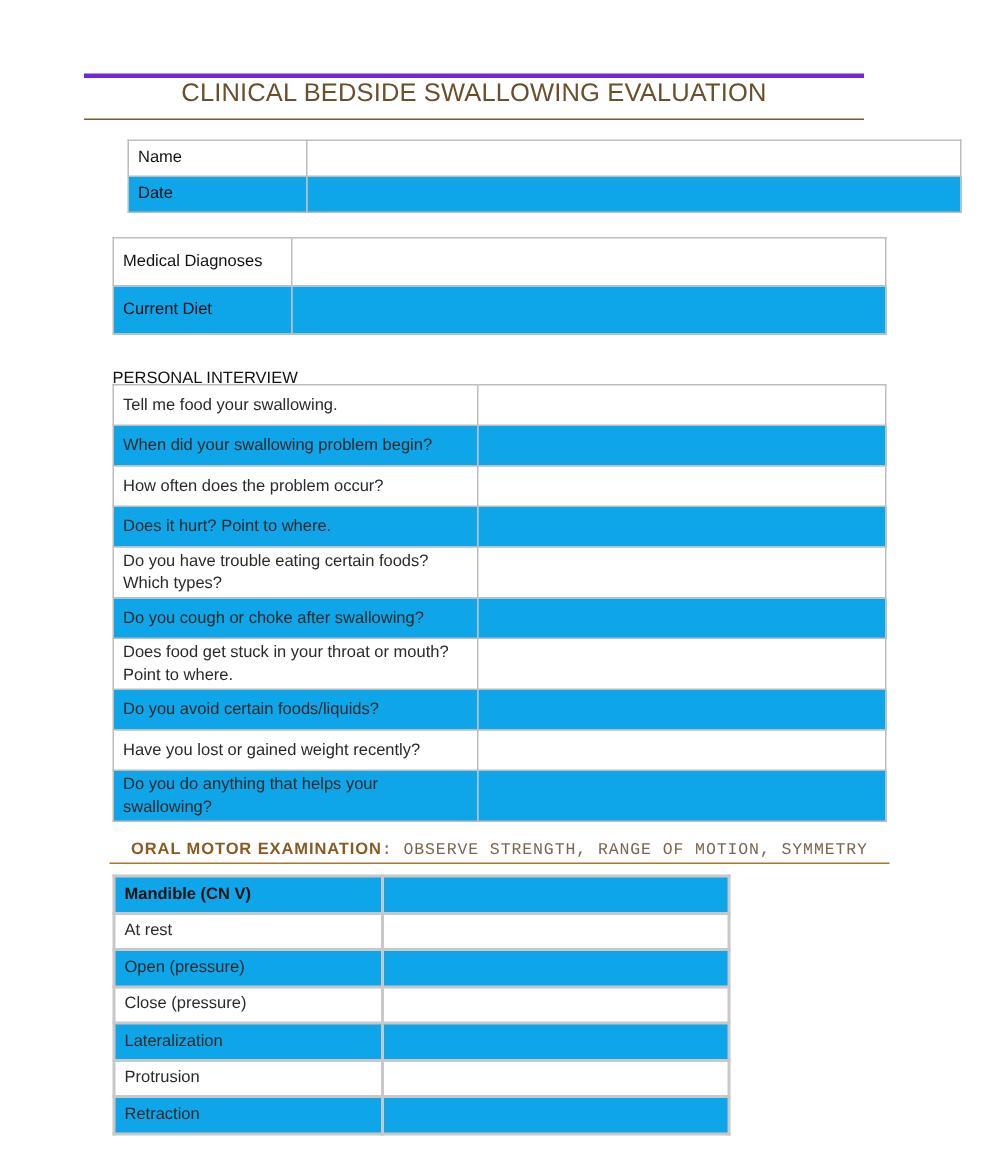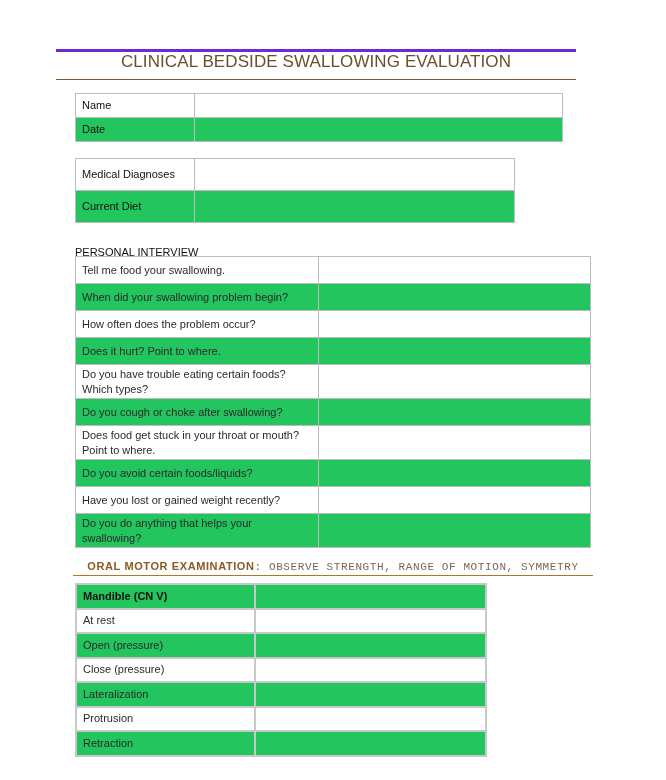--- a/index.html
+++ b/index.html
@@ -6,27 +6,27 @@
     body { width: 666px; height: 780px; position: relative; overflow: hidden;
            font-family: "Liberation Sans", sans-serif; color: #262626; }
     .title-block { position: absolute; left: 56px; top: 49px; width: 520px; height: 27px;
                    border-top: 3px solid #6d28d9; border-bottom: 1px solid #7a5a2e;
                    display: flex; align-items: flex-start; justify-content: center; }
     .title { font-size: 17px; color: #6b4f2c; letter-spacing: 0.1px; }
     table { position: absolute; border-collapse: collapse; table-layout: fixed; }
     td { border: 1px solid #bdbdbd; font-size: 11px; padding: 0 6px; vertical-align: middle;
          line-height: 15px; color: #2a2a2a; }
     tr.white td { background: #ffffff; }
-    tr.gray td { background: #22c55e; }
+    tr.gray td { background: #0ea5e9; }
     td.val { padding: 0; }
     td.bold { font-weight: normal; color: #111; }
-    .t1 { left: 75px; top: 93px; width: 488px; }
+    .t1 { left: 85px; top: 93px; width: 556px; }
     .t1 col.l { width: 119px; }
     .t1 tr { height: 24px; }
-    .t2 { left: 75px; top: 158px; width: 440px; }
+    .t2 { left: 75px; top: 158px; width: 516px; }
     .t2 col.l { width: 119px; }
     .t2 tr { height: 32px; }
     .section-label { position: absolute; left: 75px; top: 246px; font-size: 11px; color: #111; }
     .t3 { left: 75px; top: 256px; width: 516px; }
     .t3 col.l { width: 243px; }
     .t3 tr.s { height: 27px; }
     .t3 tr.d { height: 34px; }
     .oral-header { position: absolute; left: 73px; top: 560px; width: 520px; height: 15px;
                    border-bottom: 1px solid #a9782e; text-align: center; font-size: 11px;
                    letter-spacing: 0.6px; }

